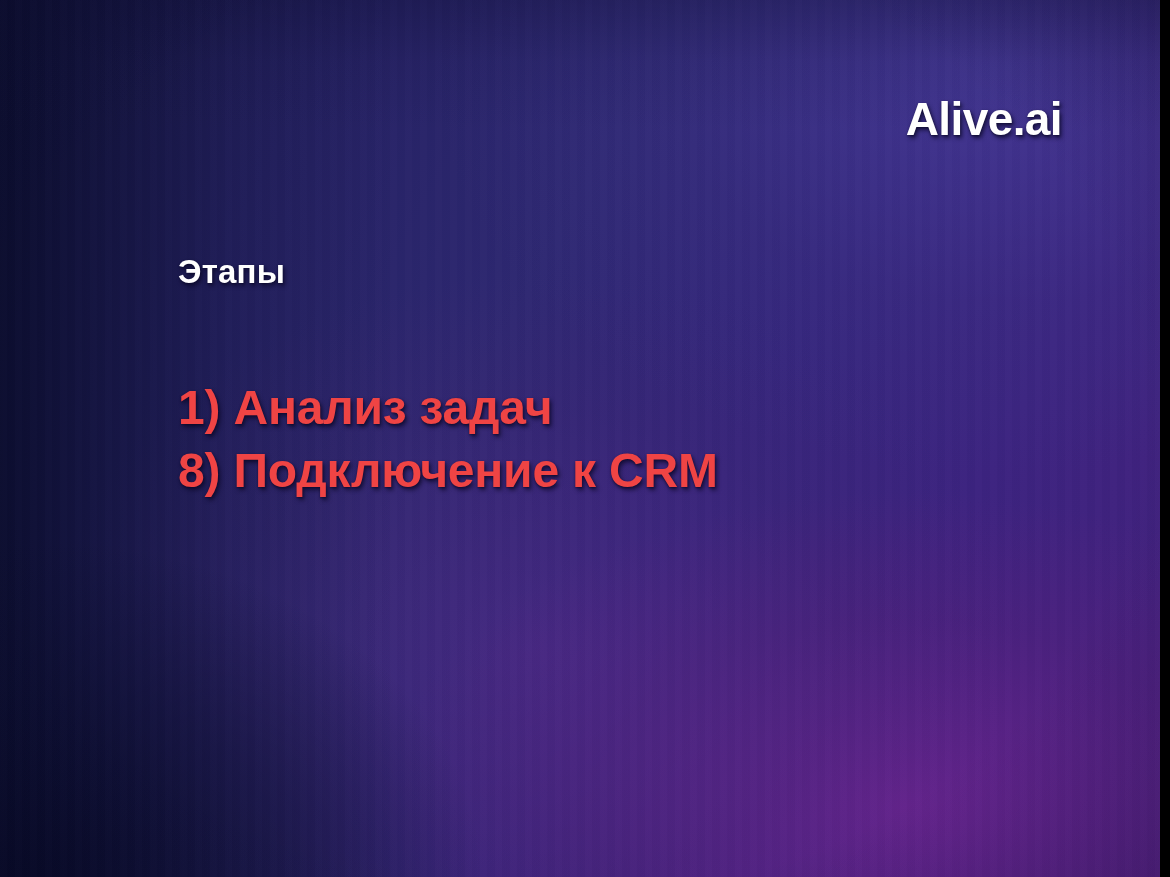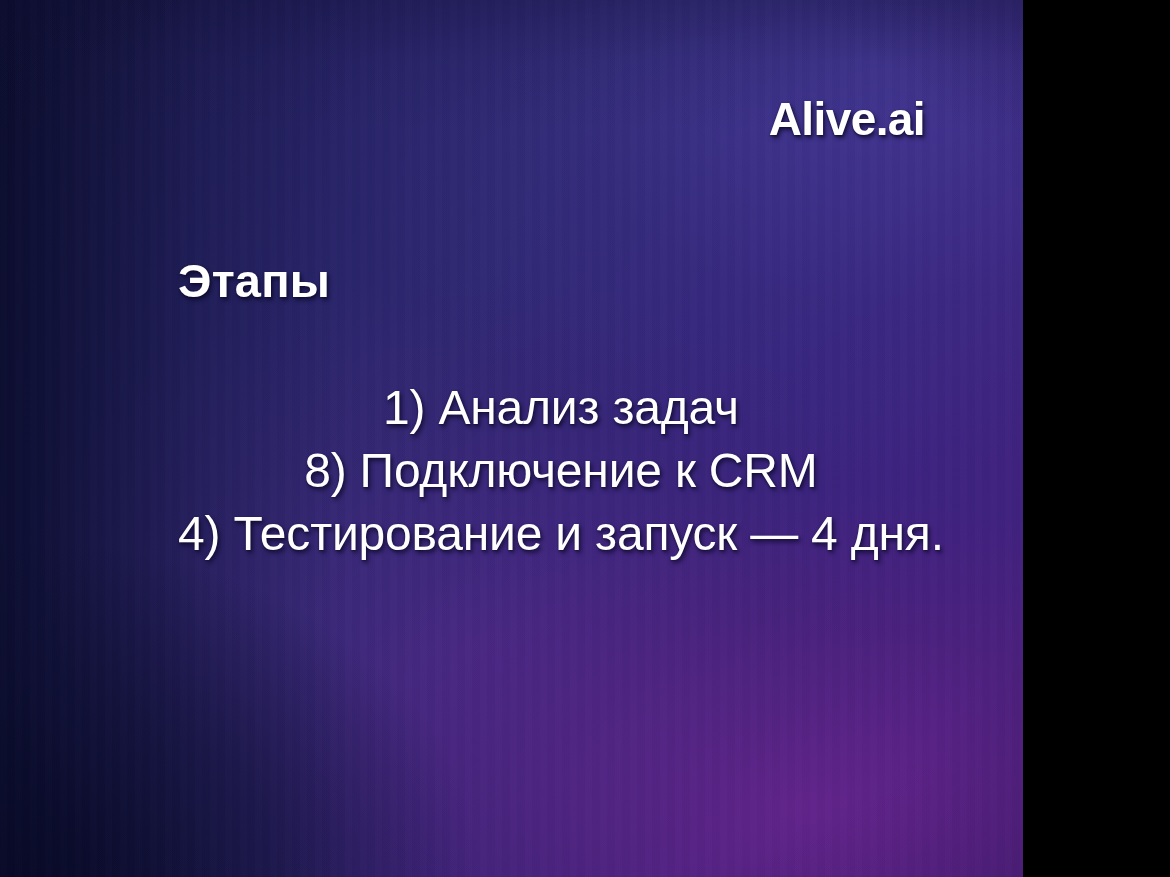--- a/index.html
+++ b/index.html
@@ -3,21 +3,21 @@
 <meta charset="utf-8">
 <title>Alive.ai — Этапы</title>
 <style>
   html, body {
     margin: 0;
     padding: 0;
     background: #000;
   }
   #slide {
     position: relative;
-    width: 1023px;
+    width: 1160px;
     height: 877px;
     overflow: hidden;
     font-family: "Liberation Sans", "DejaVu Sans", sans-serif;
     background-color: #2a2468;
     isolation: isolate;
   }
 
   
   .bg-layer {
     position: absolute;
@@ -103,47 +103,46 @@
     color: #ffffff;
     text-shadow: 2px 3px 4px rgba(8,6,34,0.72),
                  0 1px 2px rgba(10,8,38,0.55);
     white-space: nowrap;
   }
 
   #slide-heading {
     position: absolute;
     left: 178px;
     top: 253px;
-    font-size: 47px;
+    font-size: 33px;
     font-weight: 700;
     letter-spacing: 0.2px;
     color: #ffffff;
     text-shadow: 2px 3px 4px rgba(8,6,34,0.70),
                  0 1px 2px rgba(10,8,38,0.50);
     white-space: nowrap;
   }
 
   #steps-list {
     position: absolute;
     left: 178px;
     top: 376px;
     margin: 0;
     padding: 0;
     list-style: none;
   }
   .step-item {
     font-size: 48px;
-    font-weight: 400;
+    font-weight: 700;
     line-height: 63px;
     letter-spacing: -0.2px;
-    color: #ffffff;
+    color: #ef4444;
     text-shadow: 2px 3px 4px rgba(8,6,34,0.70),
                  0 1px 2px rgba(10,8,38,0.50);
     white-space: nowrap;
-    text-align: center;
   }
 </style>
 </head>
 <body>
 
 <div id="slide">
 
   <div class="bg-layer" id="bg-base"></div>
   <div class="bg-layer" id="bg-glow-topright"></div>
   <div class="bg-layer" id="bg-glow-magenta"></div>
@@ -156,17 +155,16 @@
 
   <div id="content">
 
     <div id="brand-logo">Alive.ai</div>
 
     <div id="slide-heading">Этапы</div>
 
     <ul id="steps-list">
       <li class="step-item">1) Анализ задач</li>
       <li class="step-item">8) Подключение к CRM</li>
-      <li class="step-item">4) Тестирование и запуск — 4 дня.</li>
     </ul>
 
   </div>
 </div>
 
 </body></html>

